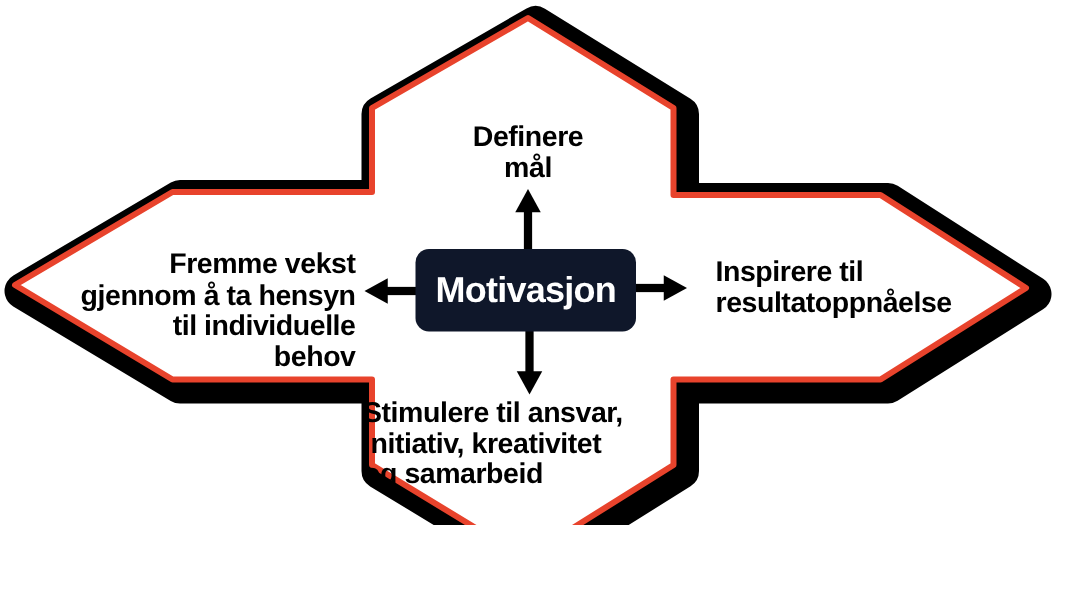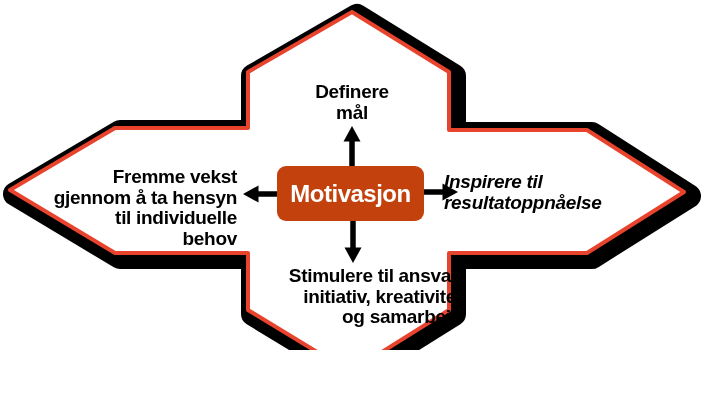--- a/index.html
+++ b/index.html
@@ -53,39 +53,38 @@
     width: 160px;
     text-align: center;
   }
   .label-left {
     left: 0px;
     top: 167px;
     width: 237px;
     text-align: right;
   }
   .label-right {
-    left: 444px;
+    left: 477px;
     top: 172px;
     width: 230px;
     text-align: left;
-    font-style: italic;
   }
   .label-bottom {
     left: 242px;
     top: 266px;
     width: 220px;
-    text-align: right;
+    text-align: left;
   }
   .center-box {
     position: absolute;
     left: 277px;
     top: 166px;
     width: 147px;
     height: 55px;
-    background: #c2410c;
+    background: #0f172a;
     border-radius: 9px;
     display: flex;
     align-items: center;
     justify-content: center;
   }
   .center-box span {
     color: #ffffff;
     font-size: 24px;
     font-weight: 700;
     letter-spacing: -0.5px;

